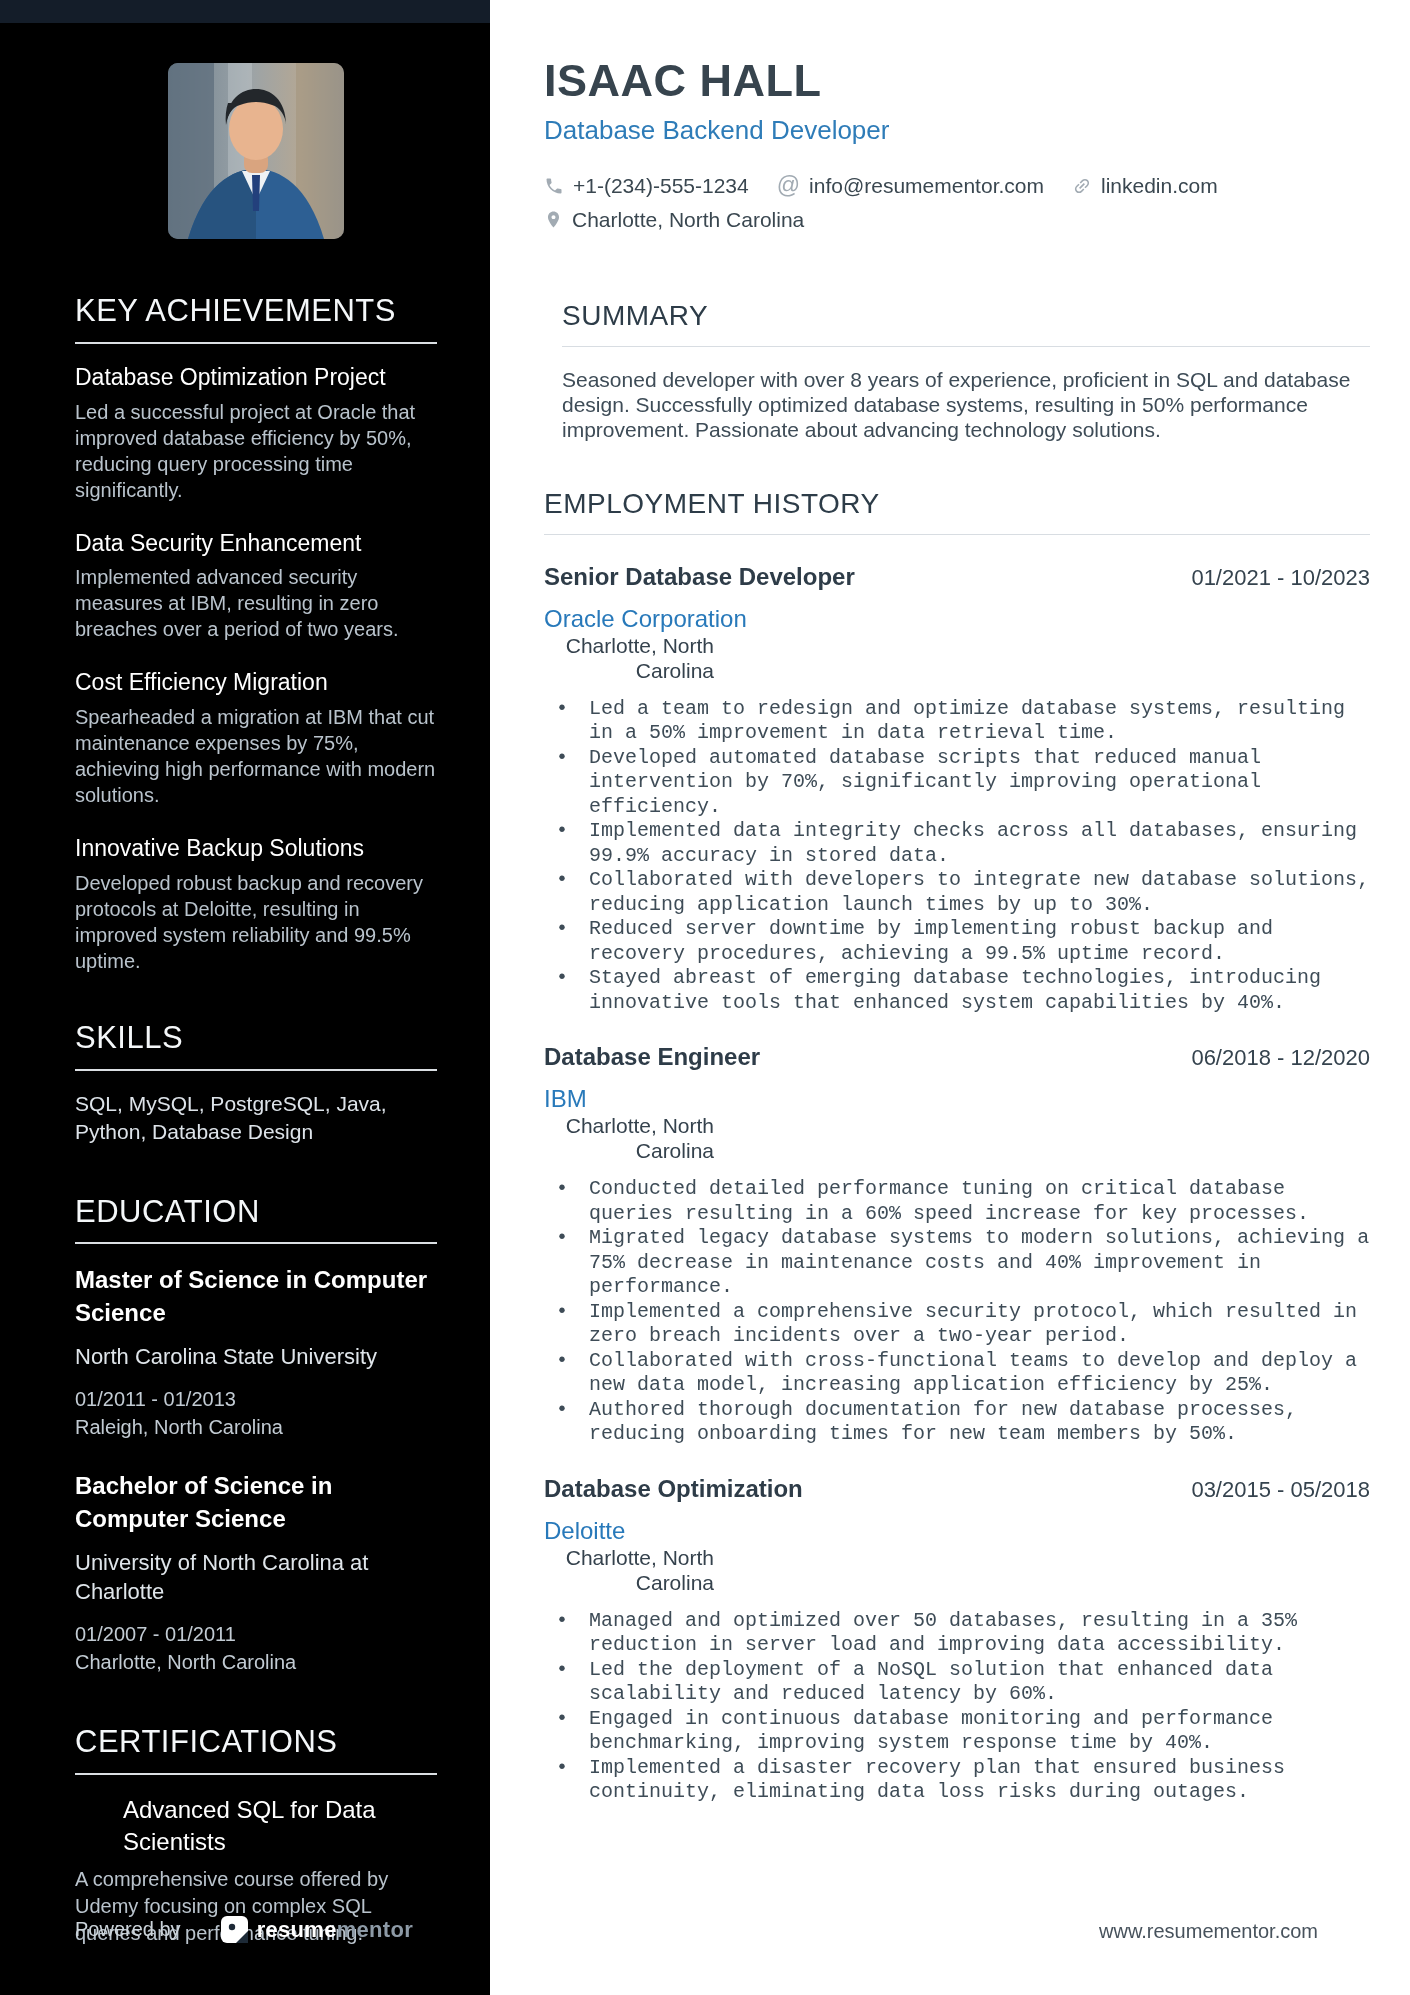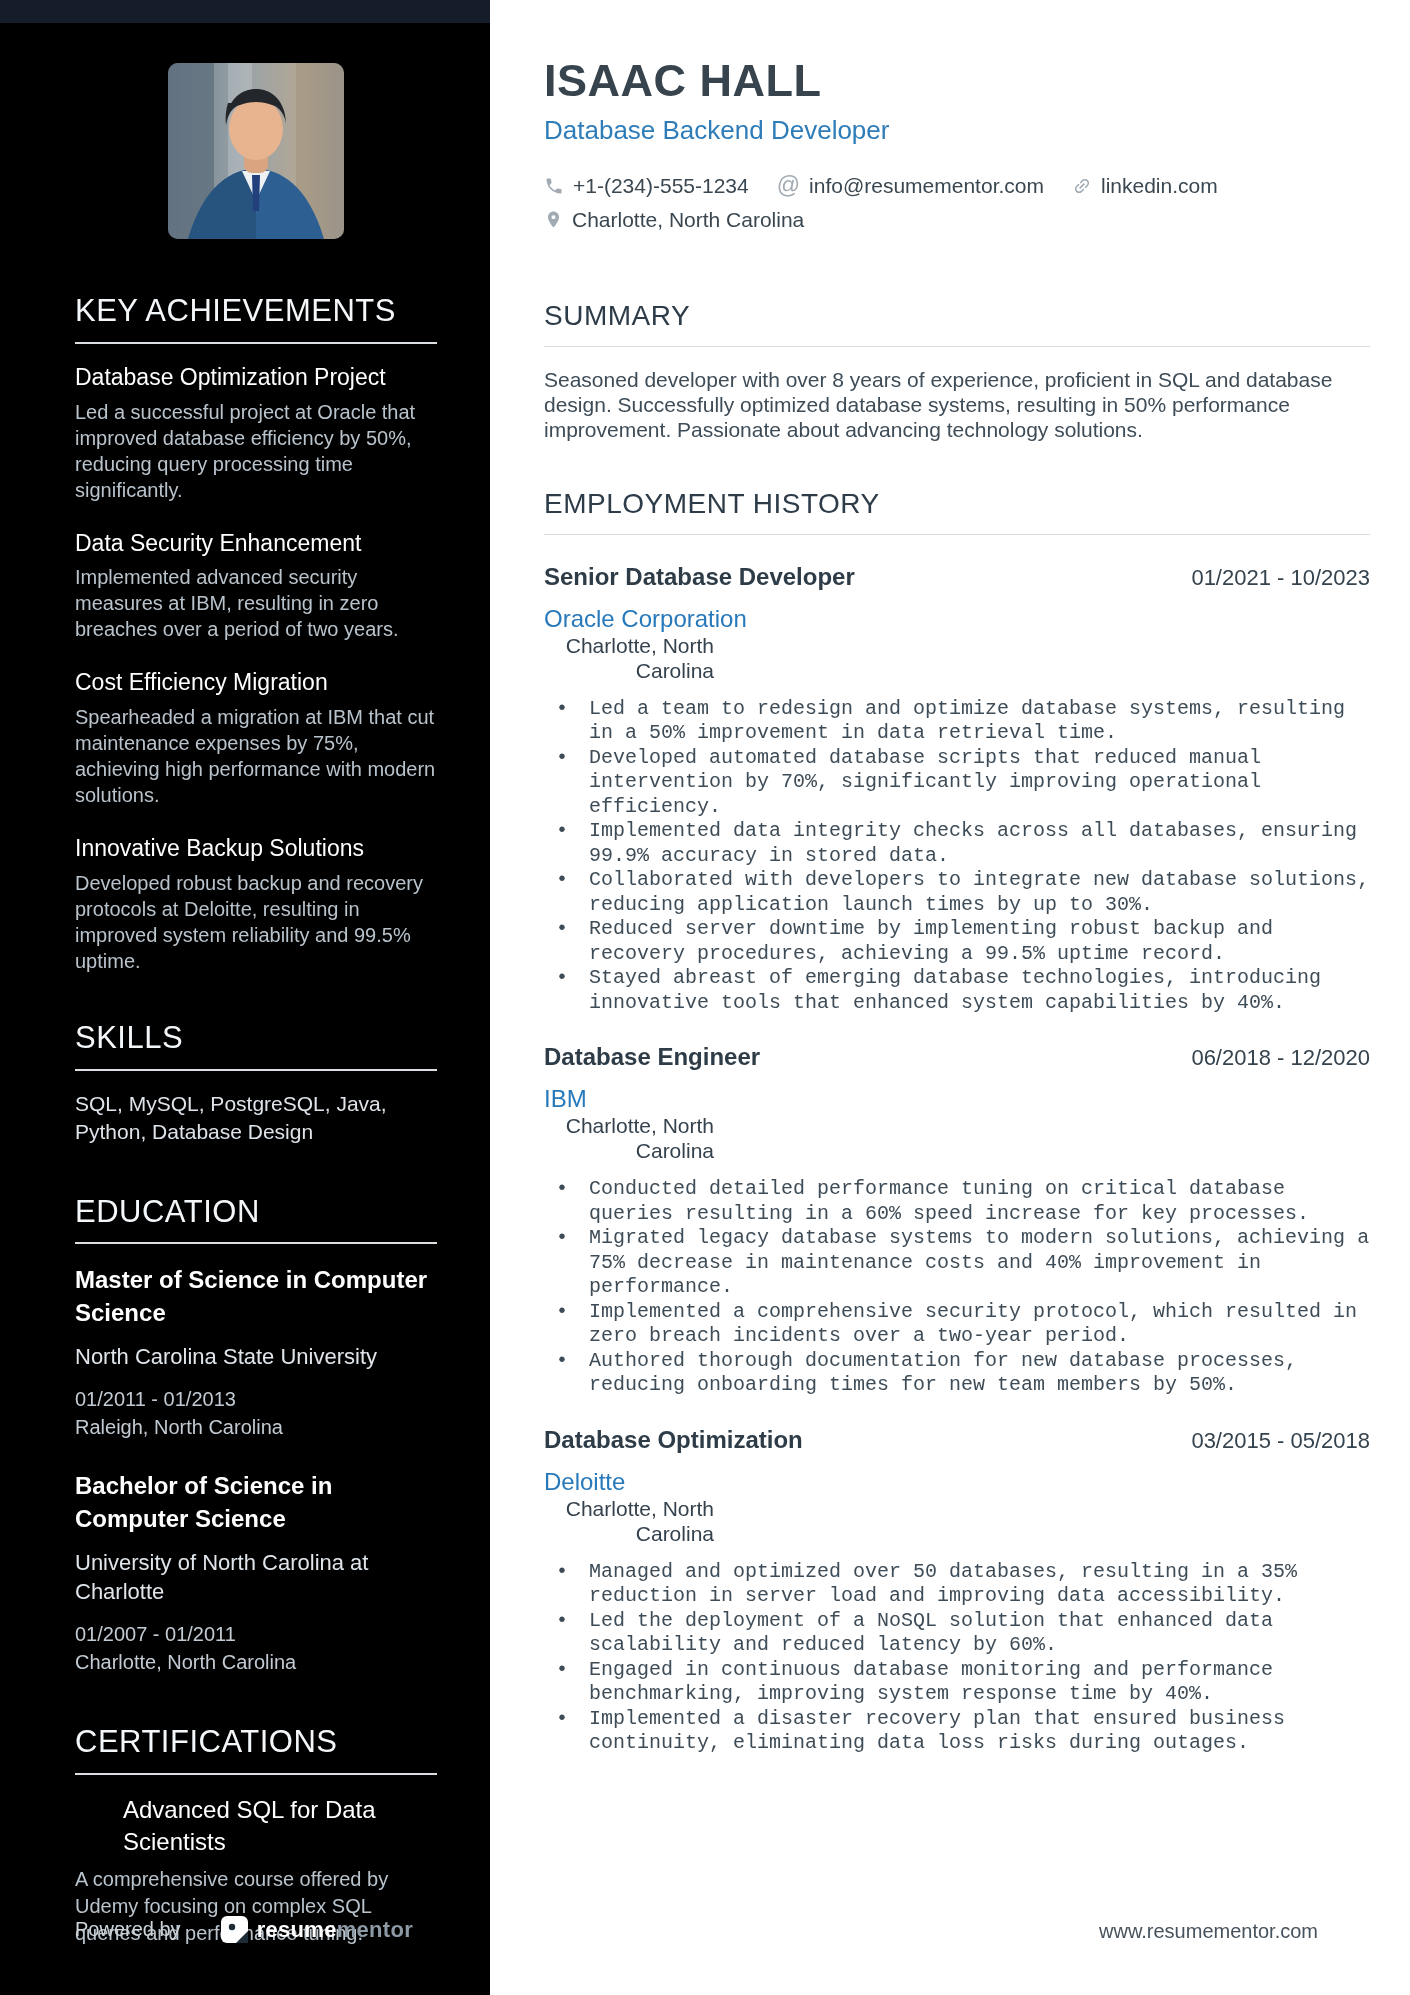--- a/index.html
+++ b/index.html
@@ -47,21 +47,21 @@
   .main { position:relative; flex:1; padding:56px 40px 0 54px; }
   .name { font-size:45px; font-weight:700; color:#37444E; letter-spacing:.5px; line-height:1.1; }
   .job-headline { font-size:26px; font-weight:500; color:#2E7CB8; margin-top:9px; }
   .contact { margin-top:28px; }
   .contact-row { display:flex; align-items:center; margin-bottom:10px; }
   .contact-item { display:flex; align-items:center; margin-right:28px; }
   .contact-item .ic { display:flex; align-items:center; margin-right:9px; color:#a2abb3; }
   .at-glyph { font-size:23px; color:#a2abb3; line-height:1; }
   .contact-text { font-size:21px; color:#3A4750; }
   
-  .m-section { margin-top:68px; }
+  .m-section { margin-top:68px;margin-left:18px; }
   .m-heading { font-size:28px; font-weight:500; letter-spacing:.5px; color:#2D3C48; }
   .m-rule { border:none; height:1px; background:#d8dde2; margin:14px 0 0 0; }
   .summary-text { margin-top:20px; font-size:21px; color:#3E4C57; line-height:25px; }
   .emp-section { margin-top:46px; }
   .job { margin-top:28px; }
   .job-head { display:flex; justify-content:space-between; align-items:baseline; }
   .job-role { font-size:24px; font-weight:600; color:#2E3C48; }
   .job-dates { font-size:22px; font-weight:400; color:#35434E; white-space:nowrap; }
   .job-sub { display:flex; justify-content:center; align-items:flex-start; margin-top:14px;flex-direction:column; }
   .job-company { font-size:24px; font-weight:400; color:#2879BA; }
@@ -254,20 +254,21 @@
           <span class="job-dates">06/2018 - 12/2020</span>
         </div>
         <div class="job-sub">
           <span class="job-company">IBM</span>
           <span class="job-loc">Charlotte, North Carolina</span>
         </div>
         <ul class="bullets">
           <li>Conducted detailed performance tuning on critical database queries resulting in a 60% speed increase for key processes.</li>
           <li>Migrated legacy database systems to modern solutions, achieving a 75% decrease in maintenance costs and 40% improvement in performance.</li>
           <li>Implemented a comprehensive security protocol, which resulted in zero breach incidents over a two-year period.</li>
+          <li>Collaborated with cross-functional teams to develop and deploy a new data model, increasing application efficiency by 25%.</li>
           <li>Authored thorough documentation for new database processes, reducing onboarding times for new team members by 50%.</li>
         </ul>
       </article>
 
       <article class="job">
         <div class="job-head">
           <span class="job-role">Database Optimization</span>
           <span class="job-dates">03/2015 - 05/2018</span>
         </div>
         <div class="job-sub">

